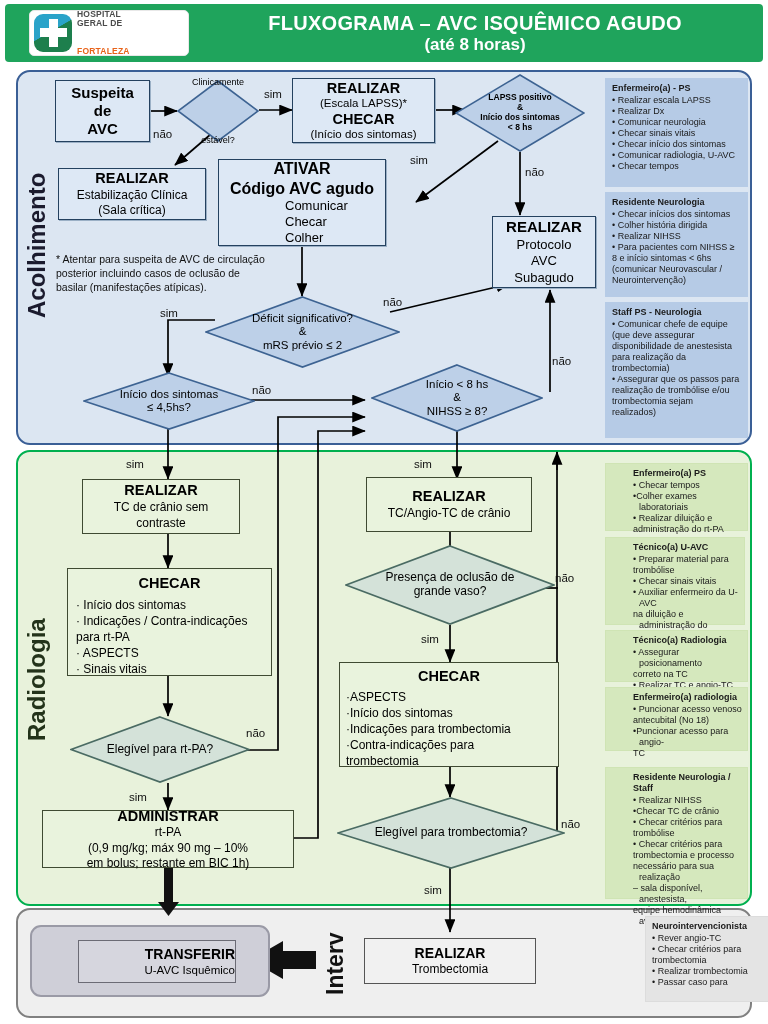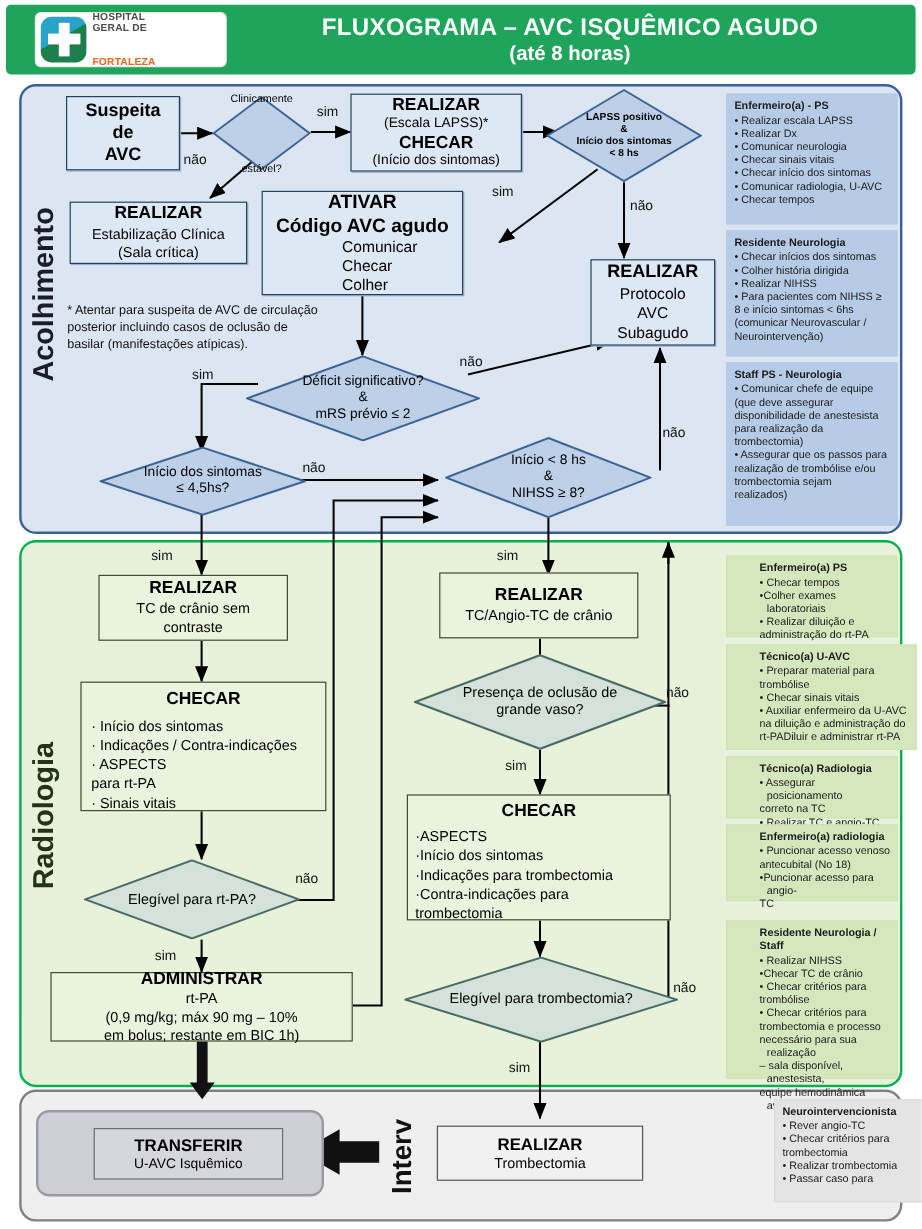--- a/index.html
+++ b/index.html
@@ -66,21 +66,21 @@
     position:absolute; display:flex; flex-direction:column;
     align-items:center; justify-content:center; text-align:center;
   }
   .pbox {
     background:#dde8f5; border:1.6px solid #24415f;
     box-shadow:1px 1px 0 #9bb0c6;
   }
   .gbox {
     background:#e9f3dd; border:1.4px solid #3f4a32;
   }
-  .graybox { background:#e9e9e9; border:1.5px solid #555; }
+  .graybox { background:#e9e9e9; border:1.5px solid #555;align-items:flex-end; }
   .node .hd { font-weight:bold; }
   .node .sub { font-weight:normal; }
 
   .diamond { position:absolute; }
   .diamond svg { position:absolute; inset:0; }
   .diamond .dtext {
     position:absolute; inset:0; display:flex; flex-direction:column;
     align-items:center; justify-content:center; text-align:center;
     line-height:1.15;
   }
@@ -313,22 +313,22 @@
     <div class="hd" style="font-size:14.5px;">REALIZAR</div>
     <div class="sub">TC de crânio sem</div>
     <div class="sub">contraste</div>
   </div>
 
   <div class="node gbox" style="left:67px; top:568px; width:205px; height:108px; font-size:12px; line-height:1.35; justify-content:flex-start; padding-top:5px;">
     <div class="hd" style="font-size:14.5px; margin-bottom:3px;">CHECAR</div>
     <div style="width:100%; text-align:left; padding-left:8px;">
       <div>· Início dos sintomas</div>
       <div>· Indicações / Contra-indicações</div>
+      <div>  para rt-PA</div>
       <div>· ASPECTS</div>
-      <div>  para rt-PA</div>
       <div>· Sinais vitais</div>
     </div>
   </div>
 
   <div class="diamond" style="left:70px; top:716px; width:180px; height:67px;">
     <svg viewBox="0 0 180 67" preserveAspectRatio="none">
         <polygon points="90,1 179,33.5 90,66 1,33.5" fill="#d4e2d9" stroke="#4a6b63" stroke-width="1.7"></polygon>
       </svg>
     <div class="dtext" style="font-size:12px;">
       <div>Elegível para rt-PA?</div>
@@ -449,21 +449,21 @@
   <div class="note note-green" style="left:605px; top:463px; width:143px; height:68px; font-size:9px;">
     <span class="nt-title">Enfermeiro(a) PS</span>
     <ul>
       <li>• Checar tempos</li>
       <li>•Colher exames laboratoriais</li>
       <li>• Realizar diluição e</li>
       <li>administração do rt-PA</li>
     </ul>
   </div>
 
-  <div class="note note-green" style="left:605px; top:537px; width:159px; height:88px; font-size:9px;">
+  <div class="note note-green" style="left:605px; top:537px; width:140px; height:88px; font-size:9px;">
     <span class="nt-title">Técnico(a) U-AVC</span>
     <ul>
       <li>• Preparar material para</li>
       <li>trombólise</li>
       <li>• Checar sinais vitais</li>
       <li>• Auxiliar enfermeiro da U-AVC</li>
       <li>na diluição e administração do</li>
       <li>rt-PADiluir e administrar rt-PA</li>
     </ul>
   </div>

